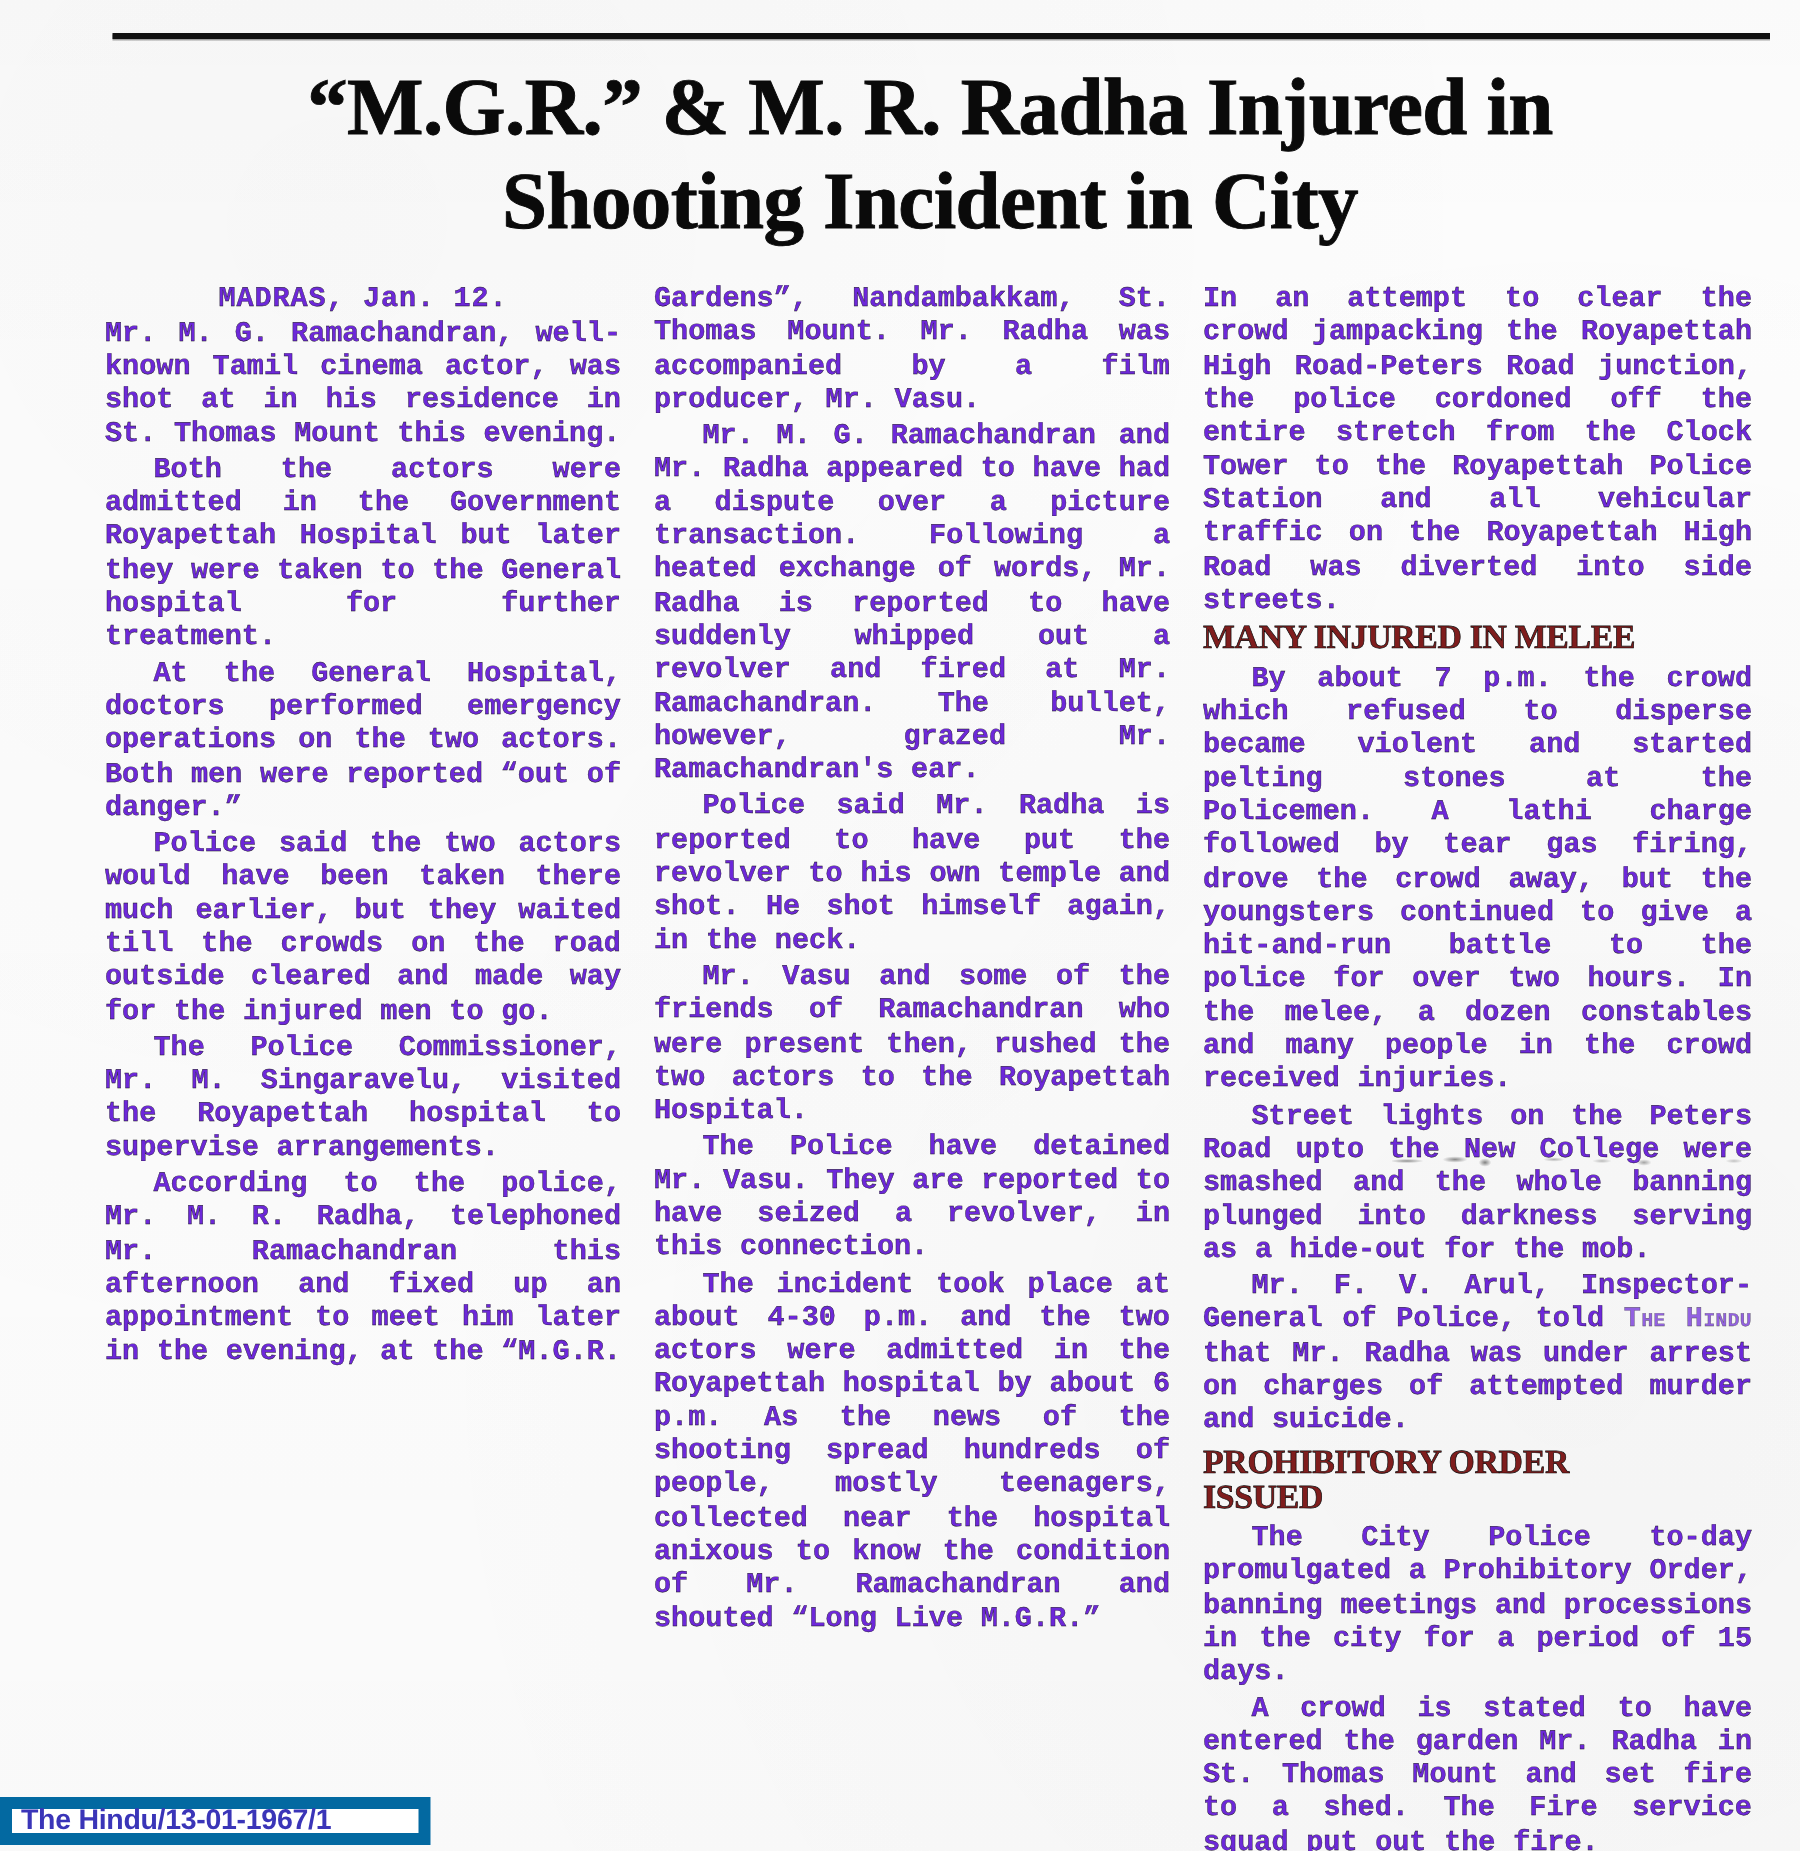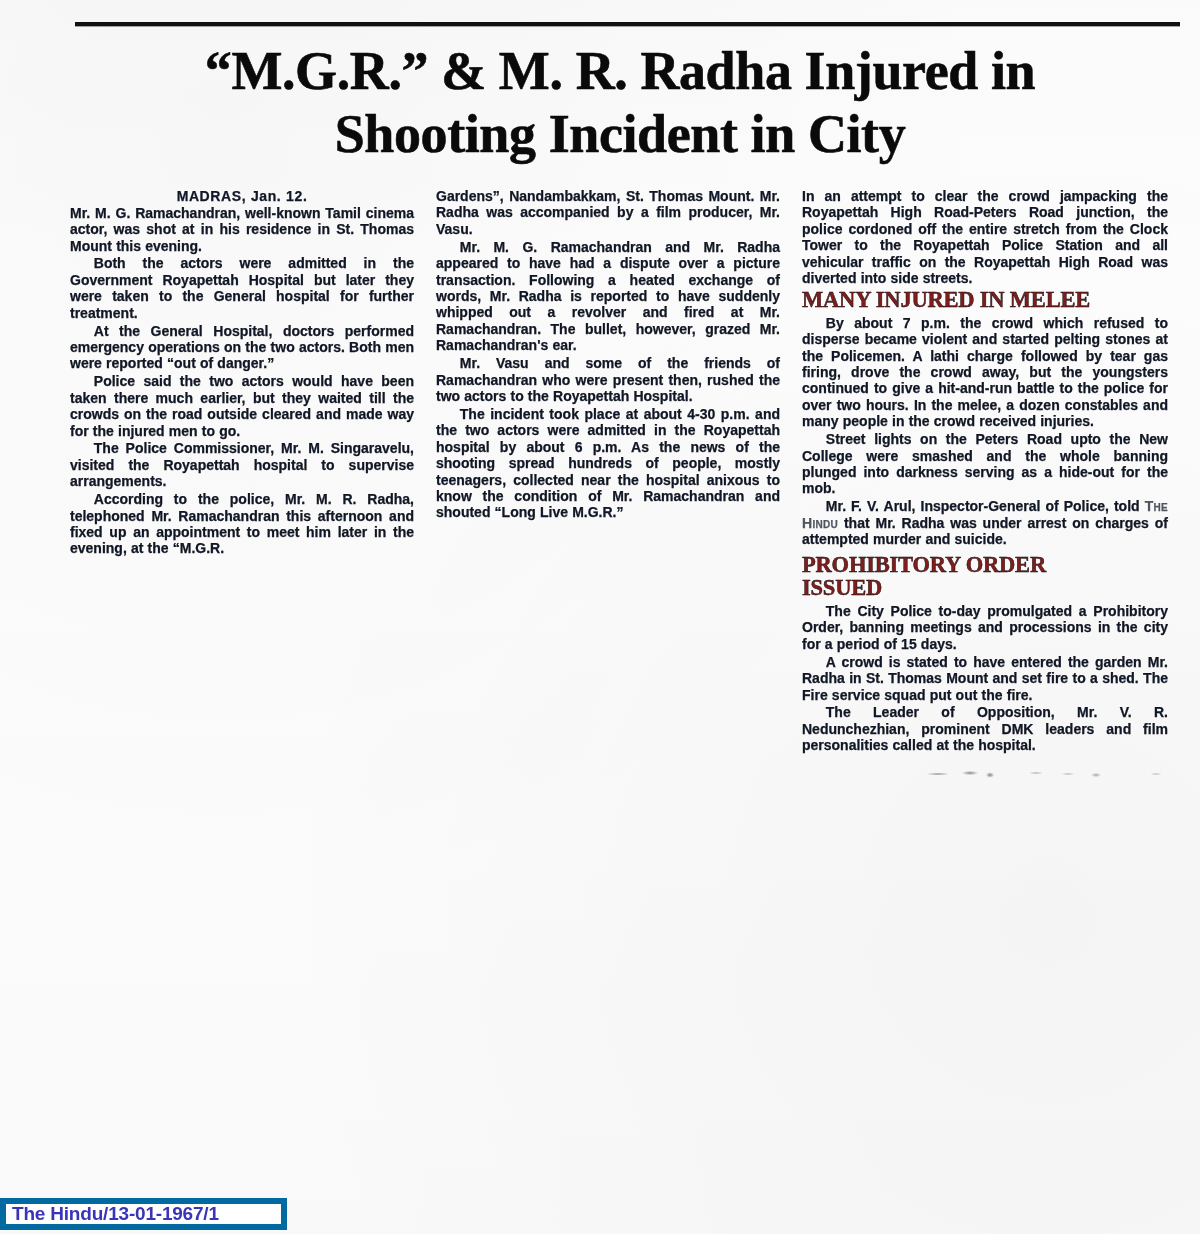--- a/index.html
+++ b/index.html
@@ -76,27 +76,27 @@
     align-items: flex-start;
   }
   .col {
     width: 344px;
     flex: 0 0 344px;
   }
   .col.col-3 { width: 366px; flex: 0 0 366px; }
 
   .news-p {
     margin: 0 0 0.10em 0;
-    font-family: Liberation Sans, sans-serif;
-    font-size: 14px;
+    font-family: Liberation Mono, monospace;
+    font-size: 19px;
     line-height: 1.175;
     text-align: justify;
     text-justify: inter-word;
     font-weight: 600;
-    color: #0f172a;
+    color: #6d28d9;
     text-indent: 1.7em;
     word-spacing: 0.02em;
     -webkit-text-stroke: 0.25px #131313;
   }
   .news-p.no-indent { text-indent: 0; }
   .news-p.lead-dateline { text-indent: 0; }
   .dateline-wrap {
     display: block;
     text-align: center;
     font-weight: 700;
@@ -149,21 +149,21 @@
   }
 
   
   #source-caption {
     position: absolute;
     left: 0px;
     top: 1198px;
     width: 287px;
     height: 32px;
     box-sizing: border-box;
-    border: 6px solid #0369a1;
+    border: 8px solid #0369a1;
     background: #ffffff;
     display: flex;
     align-items: center;
     padding-left: 6px;
   }
   #source-caption-text {
     font-family: "Liberation Sans", "DejaVu Sans", sans-serif;
     font-size: 19px;
     font-weight: 700;
     color: #3a35b8;
@@ -195,21 +195,23 @@
       <p class="news-p">Both the actors were admitted in the Government Royapettah Hospital but later they were taken to the General hospital for further treatment.</p>
       <p class="news-p">At the General Hospital, doctors performed emergency operations on the two actors. Both men were reported “out of danger.”</p>
       <p class="news-p">Police said the two actors would have been taken there much earlier, but they waited till the crowds on the road outside cleared and made way for the injured men to go.</p>
       <p class="news-p">The Police Commissioner, Mr. M. Singaravelu, visited the Royapettah hospital to supervise arrangements.</p>
       <p class="news-p">According to the police, Mr. M. R. Radha, telephoned Mr. Ramachandran this afternoon and fixed up an appointment to meet him later in the evening, at the “M.G.R.</p>
     </div>
 
     <div class="col col-2">
       <p class="news-p no-indent">Gardens”, Nandambakkam, St. Thomas Mount. Mr. Radha was accompanied by a film producer, Mr. Vasu.</p>
       <p class="news-p">Mr. M. G. Ramachandran and Mr. Radha appeared to have had a dispute over a picture transaction. Following a heated exchange of words, Mr. Radha is reported to have suddenly whipped out a revolver and fired at Mr. Ramachandran. The bullet, however, grazed Mr. Ramachandran's ear.</p>
+      <p class="news-p">Police said Mr. Radha is reported to have put the revolver to his own temple and shot. He shot himself again, in the neck.</p>
       <p class="news-p">Mr. Vasu and some of the friends of Ramachandran who were present then, rushed the two actors to the Royapettah Hospital.</p>
+      <p class="news-p">The Police have detained Mr. Vasu. They are reported to have seized a revolver, in this connection.</p>
       <p class="news-p">The incident took place at about 4-30 p.m. and the two actors were admitted in the Royapettah hospital by about 6 p.m. As the news of the shooting spread hundreds of people, mostly teenagers, collected near the hospital anixous to know the condition of Mr. Ramachandran and shouted “Long Live M.G.R.”</p>
     </div>
 
     <div class="col col-3">
       <p class="news-p no-indent">In an attempt to clear the crowd jampacking the Royapettah High Road-Peters Road junction, the police cordoned off the entire stretch from the Clock Tower to the Royapettah Police Station and all vehicular traffic on the Royapettah High Road was diverted into side streets.</p>
 
       <h2 class="subhead">MANY INJURED IN MELEE</h2>
 
       <p class="news-p">By about 7 p.m. the crowd which refused to disperse became violent and started pelting stones at the Policemen. A lathi charge followed by tear gas firing, drove the crowd away, but the youngsters continued to give a hit-and-run battle to the police for over two hours. In the melee, a dozen constables and many people in the crowd received injuries.</p>
       <p class="news-p">Street lights on the Peters Road upto the New College were smashed and the whole banning plunged into darkness serving as a hide-out for the mob.</p>

